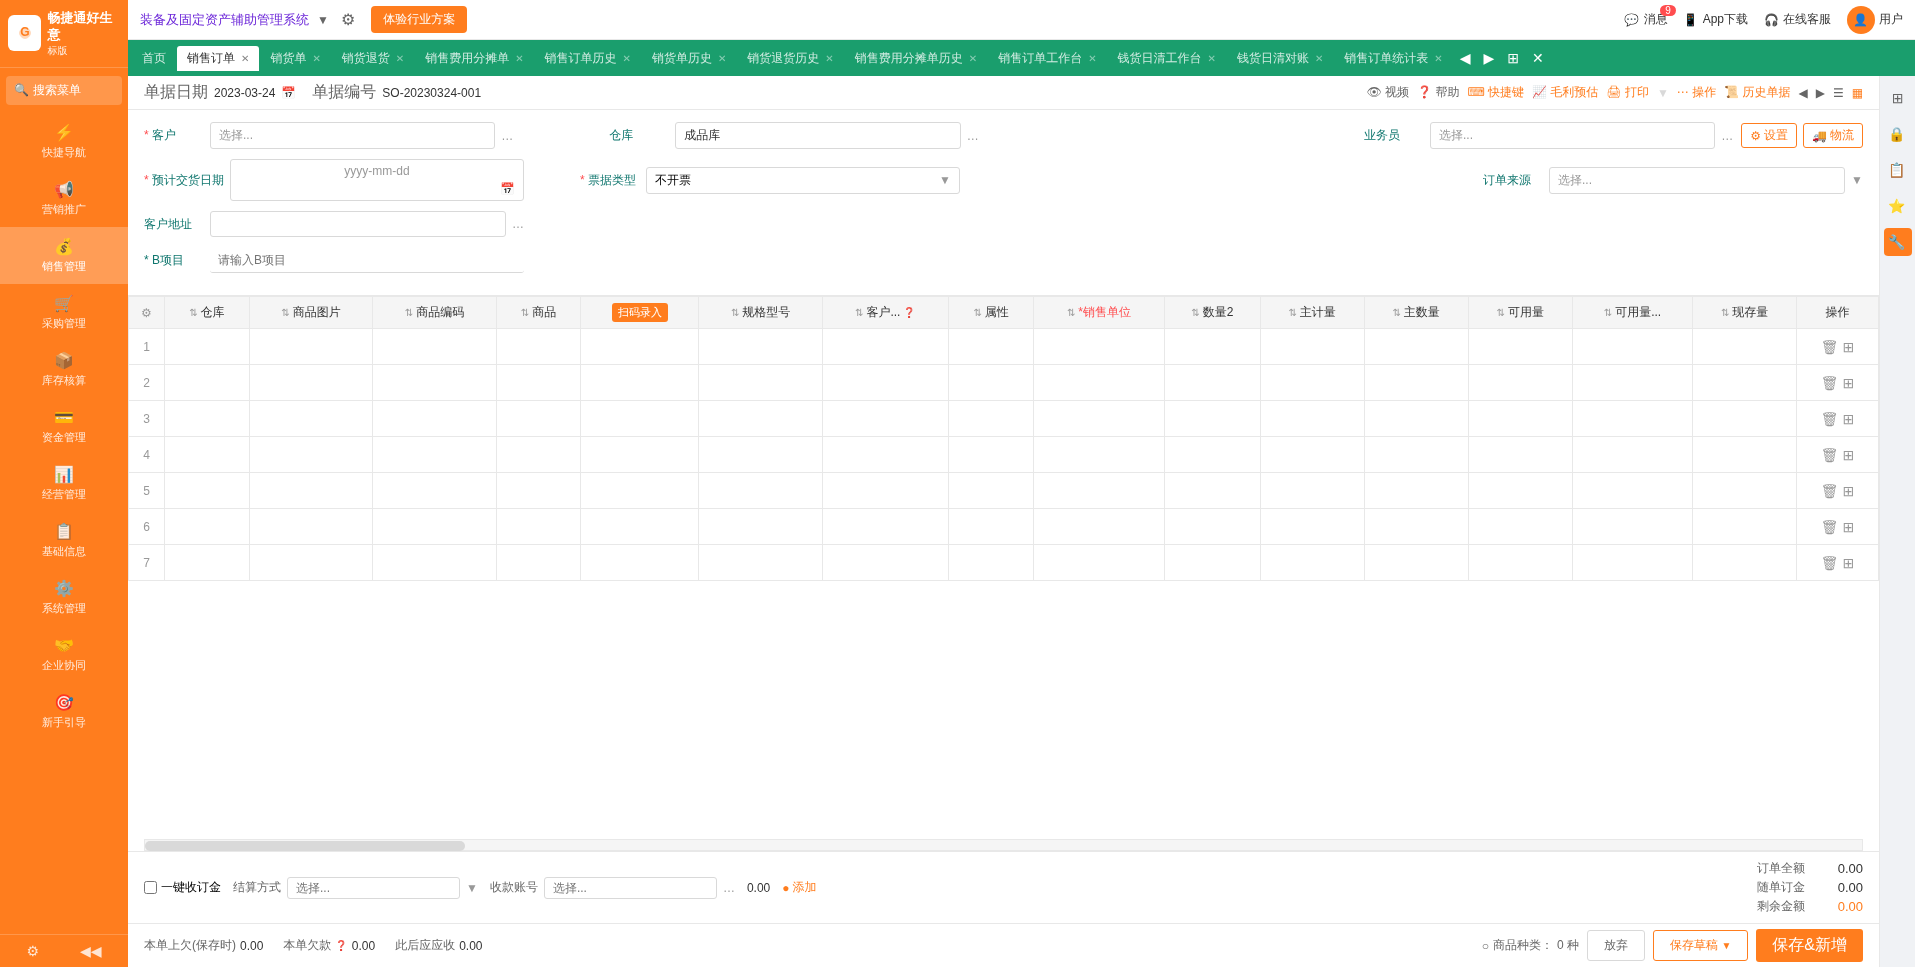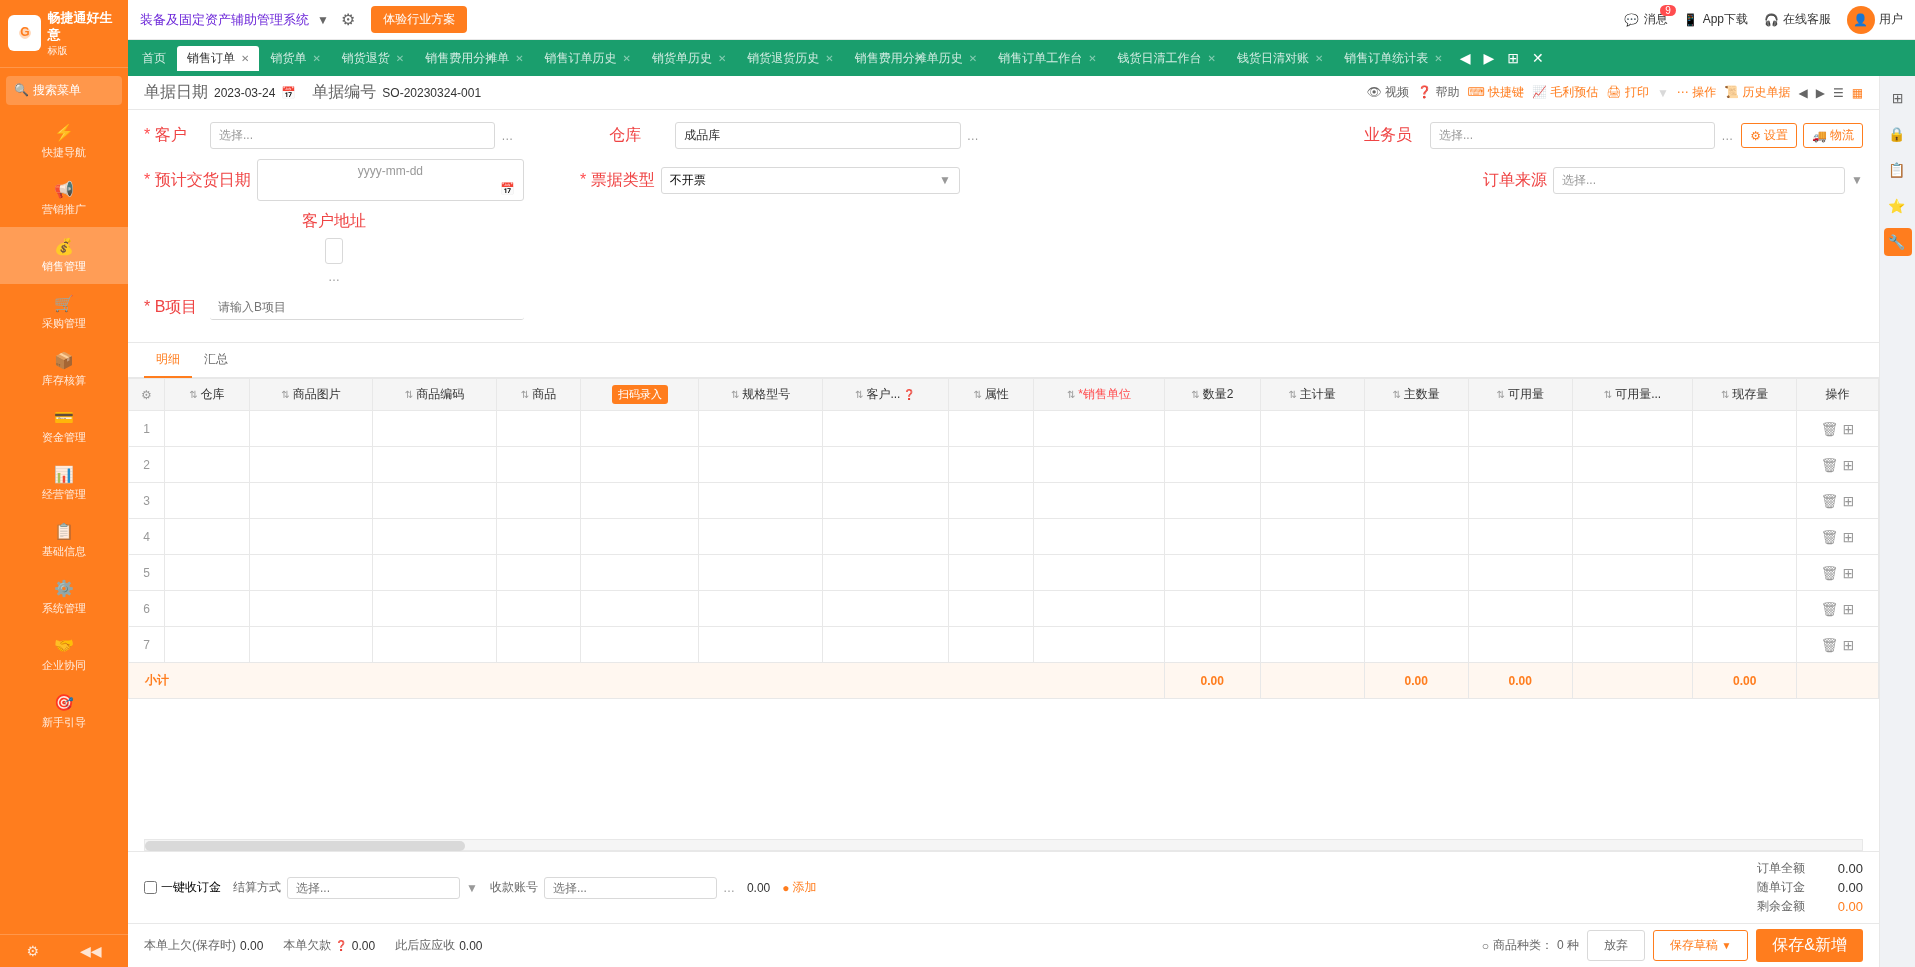--- a/index.html
+++ b/index.html
@@ -60,21 +60,21 @@
     .form-header-field { display: flex; align-items: center; gap: 6px; }
     .form-header-label { color: #666; font-size: 16px; }
     .form-header-value { color: #333; font-size: 12px; font-weight: 500; }
     .form-header-right { display: flex; align-items: center; gap: 8px; color: #666; font-size: 12px; }
     .form-header-right-btn { display: flex; align-items: center; gap: 3px; cursor: pointer; color: #666; }
 
     
     .form-body { padding: 12px 16px; background: white; border-bottom: 1px solid #e8e8e8; }
     .form-row { display: flex; align-items: center; gap: 8px; margin-bottom: 10px; }
     .form-field { display: flex; align-items: center; gap: 6px; flex: 1; }
-    .form-field-label { color: #ef4444; font-size: 16px; white-space: nowrap; min-width: 60px; }
+    .form-field-label { color: #0f766e; font-size: 12px; white-space: nowrap; min-width: 60px; }
     .form-field-label.required::before { content: '* '; color: #ff4d4f; }
     .form-field-input { flex: 1; border: 1px solid #d9d9d9; border-radius: 3px; padding: 4px 8px; color: #999; font-size: 12px; background: white; min-height: 26px; cursor: pointer; }
     .form-field-more { color: #999; font-size: 12px; cursor: pointer; }
     .form-field-date { display: flex; align-items: center; gap: 4px; border: 1px solid #d9d9d9; border-radius: 3px; padding: 4px 8px; background: white; flex-direction: column; }
     .form-field-select { display: flex; align-items: center; gap: 4px; border: 1px solid #d9d9d9; border-radius: 3px; padding: 4px 8px; background: white; cursor: pointer; min-width: 120px; }
     .orange-action-btn { color: #ff7d1e; background: none; border: none; cursor: pointer; font-size: 12px; display: flex; align-items: center; gap: 3px; }
 
     
     .form-tabs { display: flex; gap: 0; border-bottom: 1px solid #e8e8e8; padding: 0 16px; }
     .form-tab { padding: 8px 12px; cursor: pointer; color: #666; font-size: 13px; border-bottom: 2px solid transparent; margin-bottom: -1px; }
@@ -388,45 +388,37 @@
           <div class="form-field" style="max-width:380px;">
             <span class="form-field-label">订单来源</span>
             <div class="form-field-input" style="color:#999;flex:1;">
               <span>选择...</span>
             </div>
             <span style="margin-left:auto;color:#999;">▼</span>
           </div>
         </div>
 
         <div class="form-row">
-          <div class="form-field" style="max-width:380px;flex-direction:column;">
+          <div class="form-field" style="max-width:380px;">
             <span class="form-field-label">客户地址</span>
             <div class="form-field-input" style="flex:1;"></div>
             <span class="form-field-more">…</span>
           </div>
           <div style="width:40px;"></div>
           <div style="flex:1;"></div>
         </div>
 
         <div class="form-row">
           <div class="form-field" style="max-width:380px;">
             <span class="form-field-label">* B项目</span>
             <input class="form-field-input" style="flex: 1 1 0%; border-top: none; border-right: none; border-left: none; border-image: initial; border-bottom: 1px solid rgb(217, 217, 217); outline: none;" type="text" placeholder="请输入B项目">
           </div>
         </div>
       </div>
 
-      <div class="form-tabs">
-        <div class="form-tab active">
-          <span>明细</span>
-        </div>
-        <div class="form-tab">
-          <span>汇总</span>
-        </div>
-      </div>
 
       <div class="data-table-container">
         <table class="data-table">
           <thead>
             <tr>
               <th style="width:36px;">
                 <span class="th-settings-icon">⚙</span>
               </th>
               <th>
                 <span class="sort-icon">⇅</span>仓库
@@ -638,32 +630,20 @@
                 <td></td>
                 <td></td>
                 <td></td>
               <td>
                 <div class="row-actions">
                   <button class="row-action-btn">🗑</button>
                   <button class="row-action-btn">⊞</button>
                 </div>
               </td>
             </tr>
-            <tr class="subtotal-row">
-              <td colspan="10" style="text-align:left;padding-left:16px;">
-                <span style="color:#ff7d1e;font-weight:600;">小计</span>
-              </td>
-              <td class="number">0.00</td>
-              <td></td>
-              <td class="number">0.00</td>
-              <td class="number">0.00</td>
-              <td></td>
-              <td class="number">0.00</td>
-              <td></td>
-            </tr>
           </tbody>
         </table>
       </div>
 
       <div class="table-scroll-bar">
         <div class="scroll-thumb"></div>
       </div>
 
       <div class="form-bottom">
         <div class="checkbox-field">

